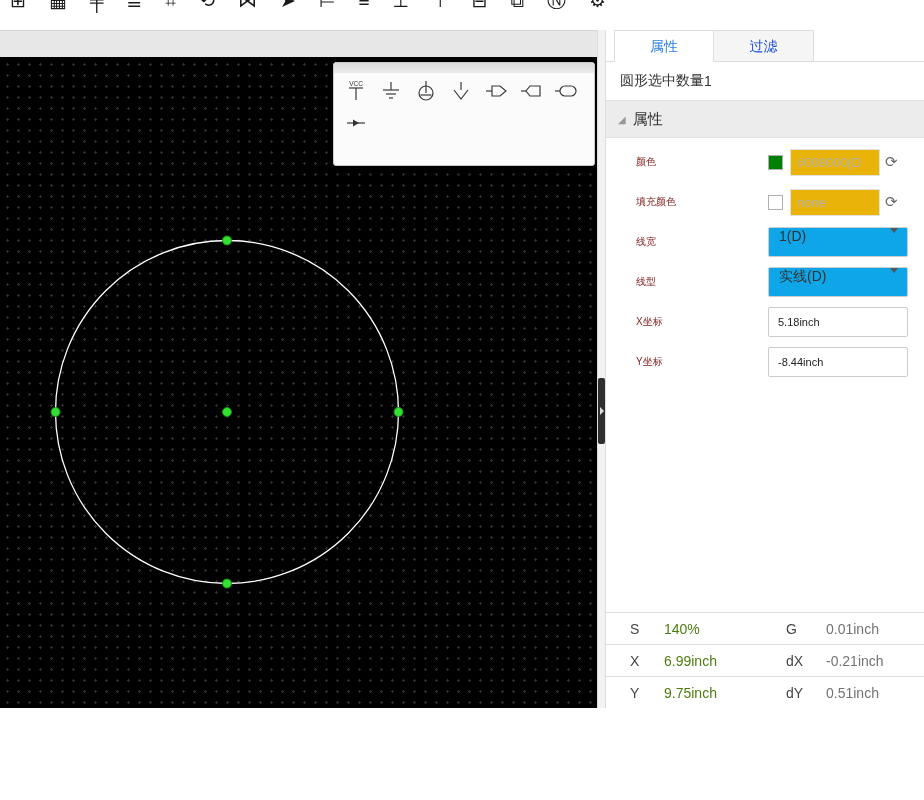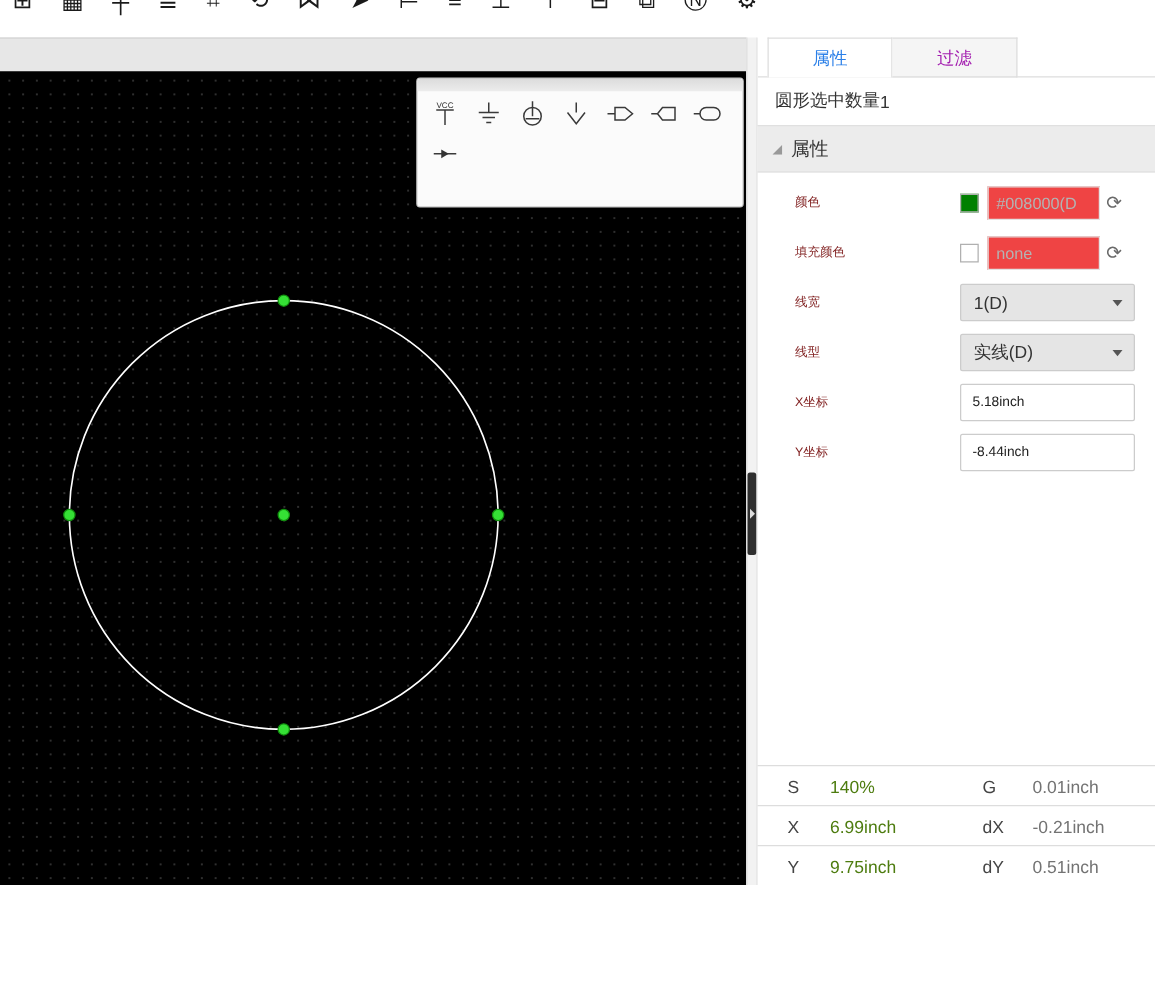--- a/index.html
+++ b/index.html
@@ -32,42 +32,42 @@
   .splitter { width:8px; background:#f2f2f2; border-left:1px solid #ddd; position:relative; }
   .split-thumb { position:absolute; top:348px; left:0; width:7px; height:66px; background:#2f2f2f;
                  border-radius:2px; display:flex; align-items:center; justify-content:center; cursor:pointer; }
   .split-arrow { width:0; height:0; border-top:4px solid transparent; border-bottom:4px solid transparent; border-left:4px solid #ddd; }
 
   
   .panel { flex:1; background:#fff; border-left:1px solid #ddd; display:flex; flex-direction:column; }
   .tabs { display:flex; height:32px; padding-left:8px; box-shadow:inset 0 -1px 0 #ddd; }
   .tab { width:100px; text-align:center; line-height:31px; font-size:14px; cursor:pointer; }
   .tab.active { background:#fff; color:#2a7fe8; border:1px solid #ddd; border-bottom:none; }
-  .tab.inactive { background:#f5f5f5; color:#a21caf; border:1px solid #ddd; border-left:none; }
+  .tab.inactive { background:#f5f5f5; color:#1d4ed8; border:1px solid #ddd; border-left:none; }
 
   .objrow { height:38px; display:flex; align-items:center; justify-content:flex-start; padding:0 18px 0 14px; }
   .objright { display:flex; align-items:center; }
 
   .sectionbar { height:38px; background:#ececec; border-top:1px solid #e0e0e0; border-bottom:1px solid #e0e0e0;
                 display:flex; align-items:center; padding-left:12px; font-size:15px; }
   .collapse { color:#999; font-size:10px; margin-right:7px; }
 
   .fields { flex:1; padding-top:4px; }
   .frow { height:40px; display:flex; align-items:center; padding:0 16px 0 30px; }
   .flabel { flex:1; font-size:10px; color:#7f1d1d; }
   .fctl { width:140px; display:flex; align-items:center; }
 
   .swatch { width:15px; height:15px; border:1px solid #b0b0b0; flex:0 0 auto; cursor:pointer; }
-  .ghost { width:90px; height:27px; margin-left:7px; background:#ef4444; border:1px solid #e2e2e2;
+  .ghost { width:90px; height:27px; margin-left:7px; background:#eab308; border:1px solid #e2e2e2;
            font-size:13px; padding:0 6px; color:#333; font-family:inherit; }
   .ghost::placeholder { color:#b3b3b3; }
   .reset { margin-left:5px; color:#6a6a6a; font-size:15px; cursor:pointer; }
 
-  .select { width:140px; height:30px; border:1px solid #ccc; border-radius:2px; background:#e5e5e5;
-            display:flex; align-items:center; justify-content:space-between; padding:0 9px 0 10px; cursor:pointer;gap:40px; }
+  .select { width:140px; height:30px; border:1px solid #ccc; border-radius:2px; background:#0ea5e9;
+            display:flex; align-items:flex-start; justify-content:space-between; padding:0 9px 0 10px; cursor:pointer;gap:40px; }
   .sel-text { font-size:14px; color:#333; }
   .chev { width:0; height:0; border-left:4px solid transparent; border-right:4px solid transparent; border-top:5px solid #555; }
 
   .tinput { width:140px; height:30px; border:1px solid #ccc; border-radius:2px; font-size:11px;
             padding:0 9px; color:#222; font-family:inherit; }
 
   .statusrow { height:32px; border-top:1px solid #ddd; display:flex; align-items:center; padding:0 14px 0 24px; font-size:14px; }
   .sk  { width:34px; color:#444; }
   .sv  { width:122px; color:#4d7c0f; }
   .sk2 { width:40px; color:#444; }

